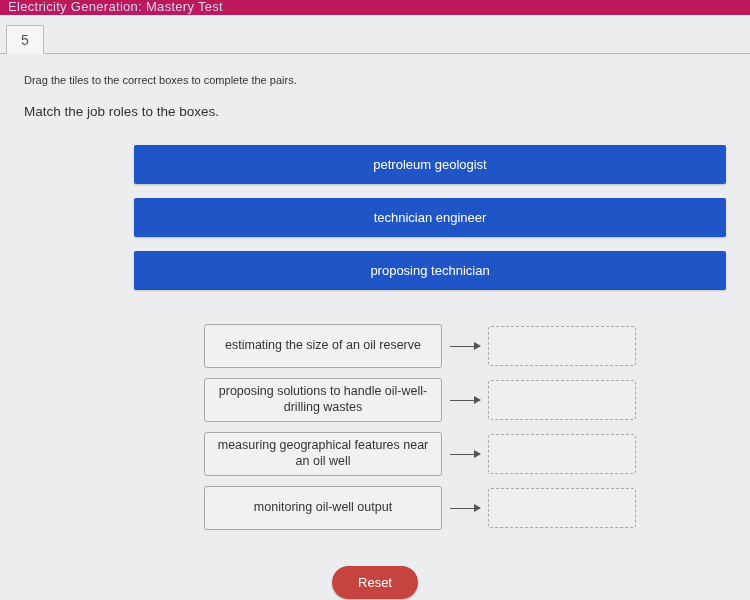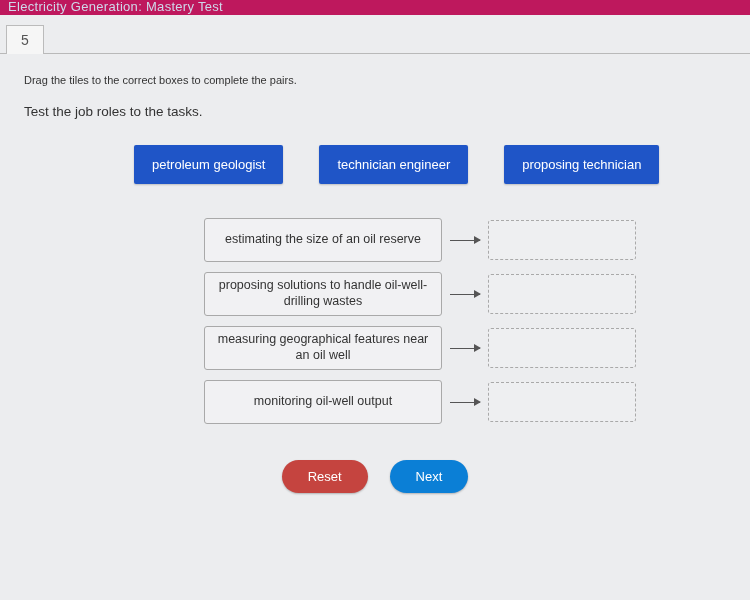--- a/index.html
+++ b/index.html
@@ -49,20 +49,21 @@
     font-size: 13.5px;
     color: #333;
     margin-bottom: 26px;
   }
   .tiles-area {
     padding-left: 110px;
     display: flex;
     flex-wrap: wrap;
     gap: 14px 36px;
     margin-bottom: 34px;
+    flex-direction: column;
   }
   .tile {
     background: #1f55c7;
     color: #fff;
     font-size: 13px;
     padding: 12px 18px;
     min-width: 148px;
     text-align: center;
     border-radius: 2px;
     box-shadow: 0 1px 2px rgba(0,0,0,0.2);
@@ -147,21 +148,21 @@
 <div class="header-bar">
   <span>Electricity Generation: Mastery Test</span>
 </div>
 
 <span class="q-number">5</span>
 <div class="divider"></div>
 
 <div class="content">
 
   <p class="instruction-main">Drag the tiles to the correct boxes to complete the pairs.</p>
-  <p class="instruction-sub">Test the job roles to the tasks.</p>
+  <p class="instruction-sub">Match the job roles to the boxes.</p>
 
   <div class="tiles-area">
     <div class="tile">petroleum geologist</div>
     <div class="tile">technician engineer</div>
     <div class="tile">proposing technician</div>
   </div>
 
   <div class="pairs">
     <div class="pair-row">
       <div class="task-box">estimating the size of an oil reserve</div>
@@ -188,19 +189,18 @@
       <div class="task-box">monitoring oil-well output</div>
       <div class="arrow">
           <div class="arrow-line"></div>
         </div>
       <div class="drop-box"></div>
     </div>
   </div>
 
   <div class="buttons">
     <button class="btn btn-reset">Reset</button>
-    <button class="btn btn-next">Next</button>
   </div>
 
 </div>
 
 
 
 
 </body></html>

